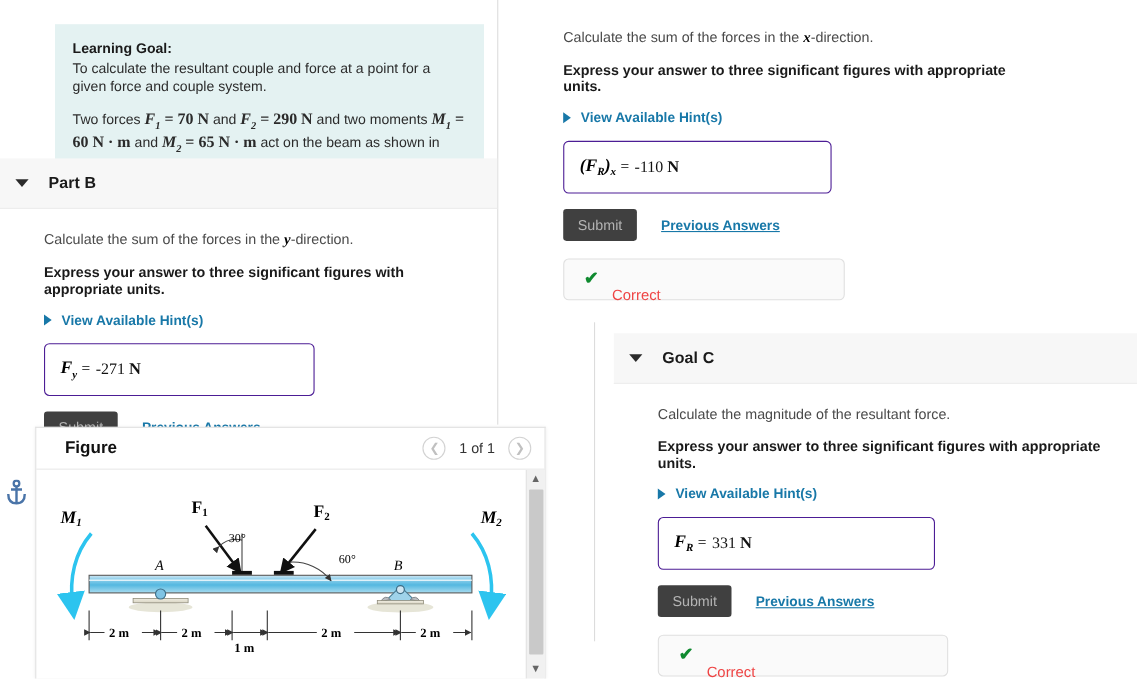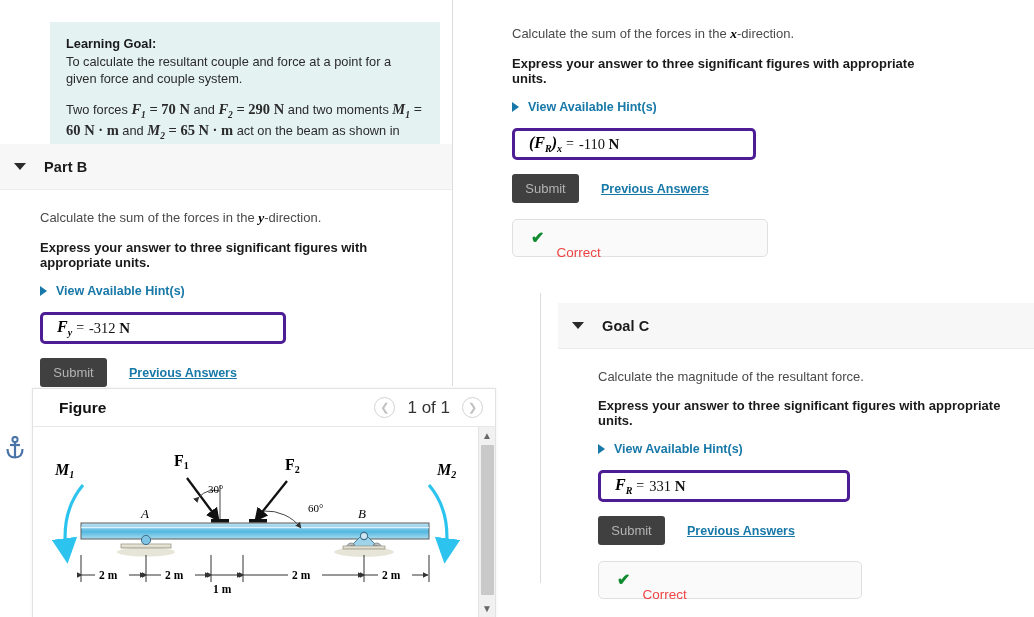--- a/index.html
+++ b/index.html
@@ -44,23 +44,23 @@
     width: 0; height: 0;
     border-top: 5.5px solid transparent;
     border-bottom: 5.5px solid transparent;
     border-left: 7px solid #1878a8;
     margin-right: 9px;
   }
   .hint-label {
     font-size: 12.5px; font-weight: bold; color: #1878a8;
   }
   .answer-box {
-    border: 3px solid #4c1d95;
+    border: 1px solid #4c1d95;
     border-radius: 5px;
-    height: 32px;
+    height: 48px;
     display: flex; align-items: center;
     padding: 0 14px;
     background: #fff;
     margin-bottom: 14px;
   }
   .mathvar {
     font-family: "Liberation Serif", serif;
     font-style: italic; font-weight: bold;
     font-size: 16px; color: #000;
   }
@@ -140,21 +140,21 @@
   }
   .figure-title { font-size: 15.5px; font-weight: bold; color: #111; }
   .fig-nav { display: flex; align-items: center; }
   .navbtn {
     width: 21px; height: 21px; border-radius: 50%;
     border: 1px solid #d3d3d3; color: #c0c0c0;
     display: flex; align-items: center; justify-content: center;
     font-size: 11px; font-family: "Liberation Sans", sans-serif;
     cursor: default;
   }
-  .navcount { font-size: 17px; color: #333; margin: 0 12px; }
+  .navcount { font-size: 13px; color: #333; margin: 0 12px; }
   .fig-body { position: relative; height: 190px; overflow: hidden; }
   .fig-scroll {
     position: absolute; right: 0; top: 0; width: 17px; height: 190px;
     background: #f1f1f1; border-left: 1px solid #e4e4e4;
     display: flex; flex-direction: column; justify-content: space-between;
     align-items: center;
   }
   .sc-arrow { font-size: 10px; color: #666; padding: 3px 0; }
   .sc-thumb {
     position: absolute; top: 18px; left: 2px; width: 13px; height: 150px;
@@ -225,21 +225,21 @@
         <span>Calculate the sum of the forces in the </span><span class="mathvar" style="font-size:13.5px">y</span><span>-direction.</span>
       </p>
       <p class="q-bold">Express your answer to three significant figures with appropriate units.</p>
       <div class="hint-row">
         <span class="hint-caret"></span>
         <span class="hint-label">View Available Hint(s)</span>
       </div>
       <div class="answer-box" style="width:246px">
         <span class="mathvar"><span>F</span><sub>y</sub></span>
         <span class="eq">=</span>
-        <span class="ansval"><span>-312</span> <span class="unit">N</span></span>
+        <span class="ansval"><span>-271</span> <span class="unit">N</span></span>
       </div>
       <div class="btn-row">
         <button class="submit-btn">Submit</button>
         <span class="prev-link">Previous Answers</span>
       </div>
       <div class="correct-box" style="width:258px">
         <span class="check">✔</span>
         <span class="correct-label">Correct</span>
       </div>
     </div>

